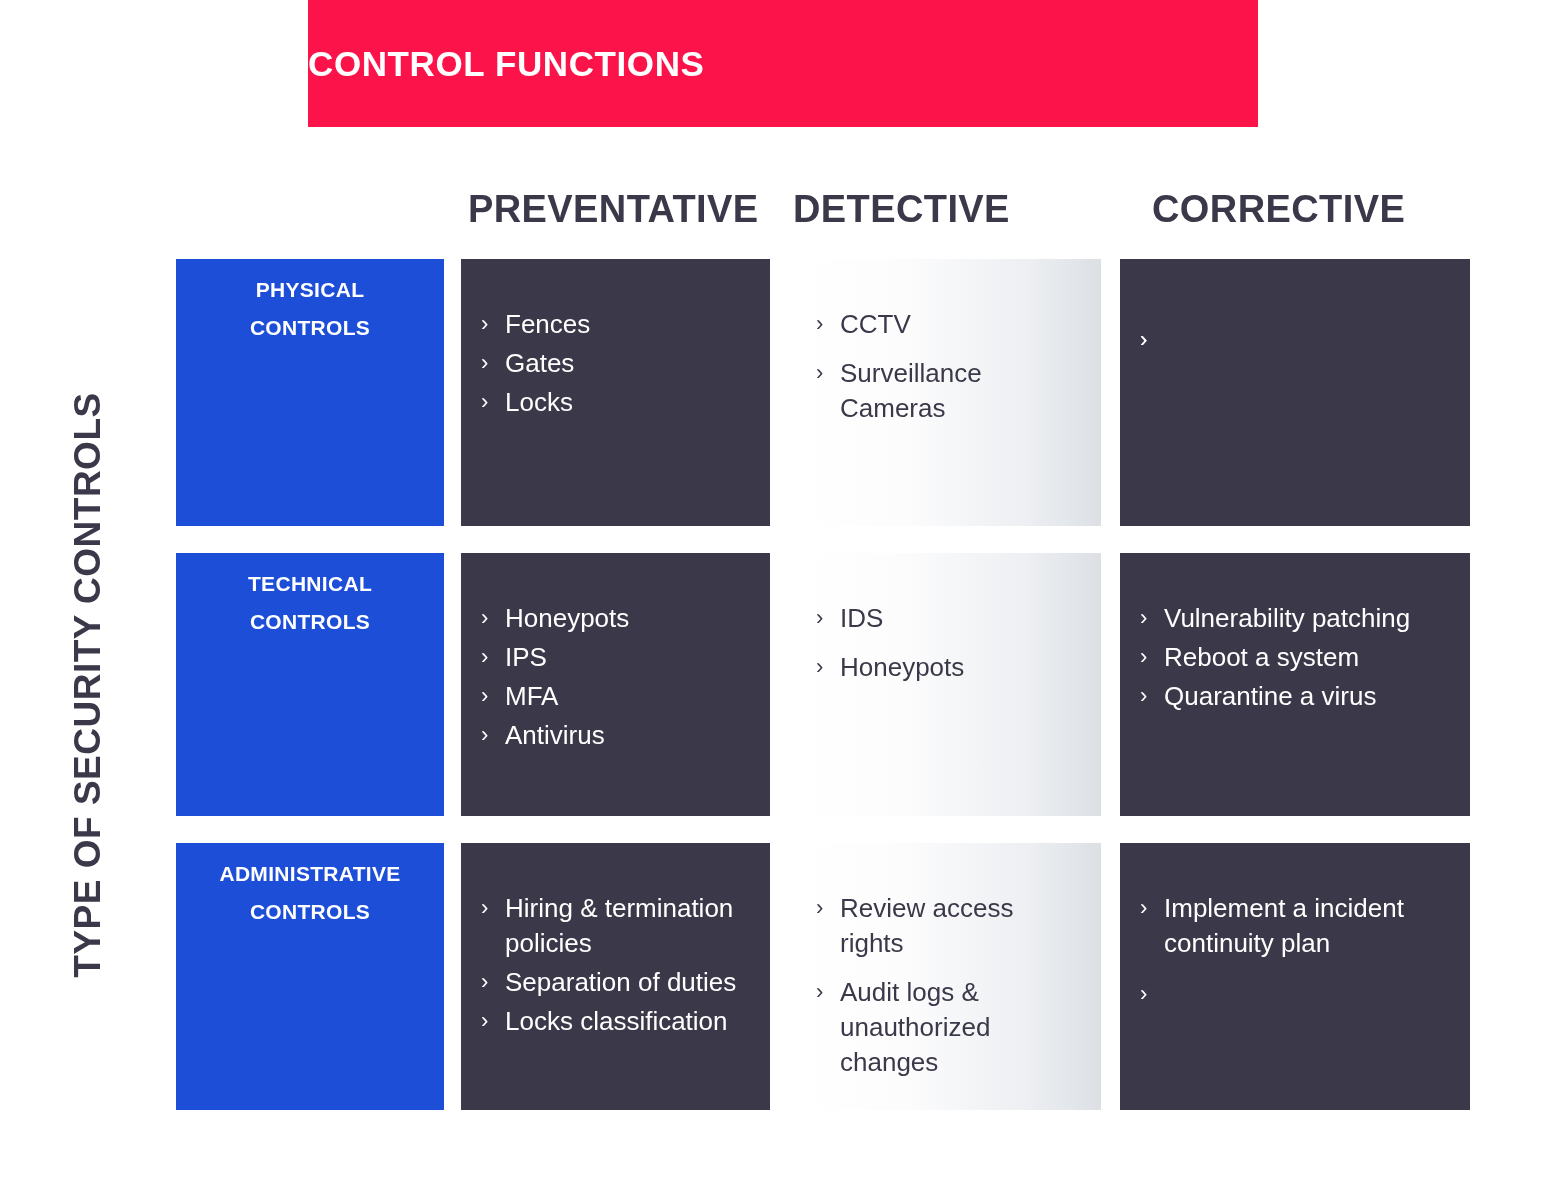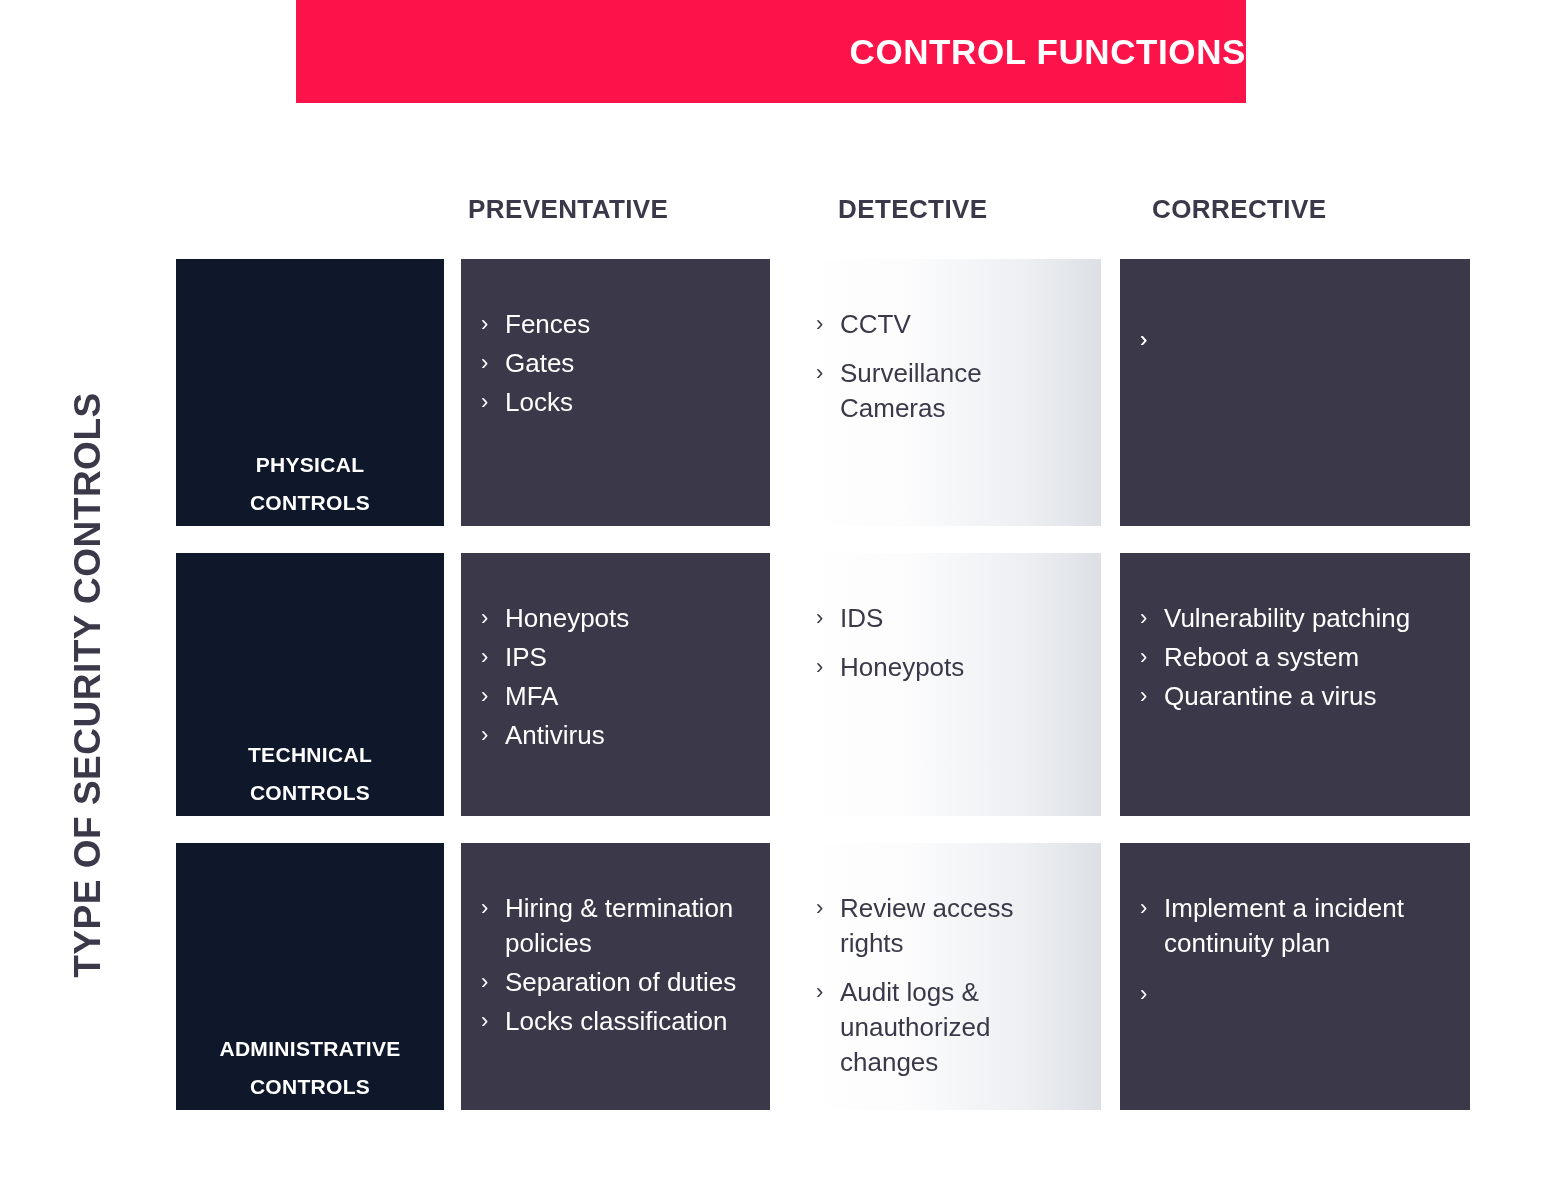--- a/index.html
+++ b/index.html
@@ -12,28 +12,28 @@
     height: 1194px;
     position: relative;
     overflow: hidden;
     font-family: "Liberation Sans", sans-serif;
     -webkit-font-smoothing: antialiased;
   }
 
   
   .title-banner {
     position: absolute;
-    left: 296px;
+    left: 308px;
     top: 0px;
     width: 950px;
-    height: 103px;
+    height: 127px;
     background: #FB1349;
     display: flex;
     align-items: center;
-    justify-content: flex-end;
+    justify-content: flex-start;
   }
   .title-banner .title-text {
     color: #ffffff;
     font-size: 35px;
     font-weight: bold;
     letter-spacing: 0.6px;
     text-transform: uppercase;
     font-family: "Liberation Sans", sans-serif;
   }
 
@@ -59,52 +59,52 @@
   }
 
   
   .col-header {
     position: absolute;
     top: 186px;
     height: 46px;
     display: flex;
     align-items: center;
     color: #3B3949;
-    font-size: 26px;
+    font-size: 38px;
     font-weight: bold;
     letter-spacing: 0.4px;
     text-transform: uppercase;
   }
   .col-header.c1 { left: 468px; }
-  .col-header.c2 { left: 838px; text-align: center; }
+  .col-header.c2 { left: 793px; text-align: center; }
   .col-header.c3 { left: 1152px; }
 
   
   .cell {
     position: absolute;
     box-sizing: border-box;
   }
   
   .r1 { top: 259px;  height: 267px; }
   .r2 { top: 553px;  height: 263px; }
   .r3 { top: 843px;  height: 267px; }
 
   
   .col-label { left: 176px;  width: 268px; }
   .col-prev  { left: 461px;  width: 309px; }
   .col-det   { left: 800px;  width: 301px; }
   .col-corr  { left: 1120px; width: 350px; }
 
   .cell-label {
-    background: #0f172a;
-    display: flex;
-    align-items: flex-end;
+    background: #1d4ed8;
+    display: flex;
+    align-items: flex-start;
     justify-content: center;
     text-align: center;
-    padding: 4px 10px;
+    padding: 12px 10px;
   }
   .cell-label .label-text {
     color: #ffffff;
     font-size: 21px;
     font-weight: bold;
     line-height: 1.8;
     letter-spacing: 0.3px;
     text-transform: uppercase;
     white-space: pre-line;
   }

